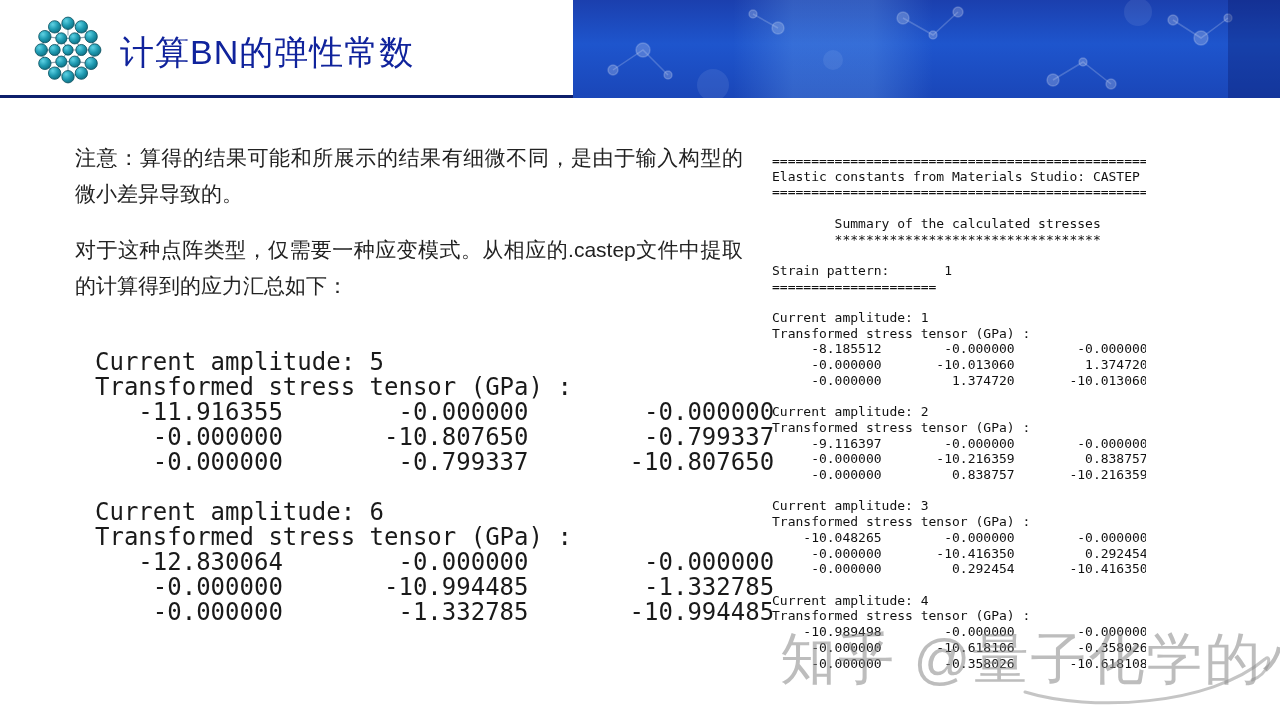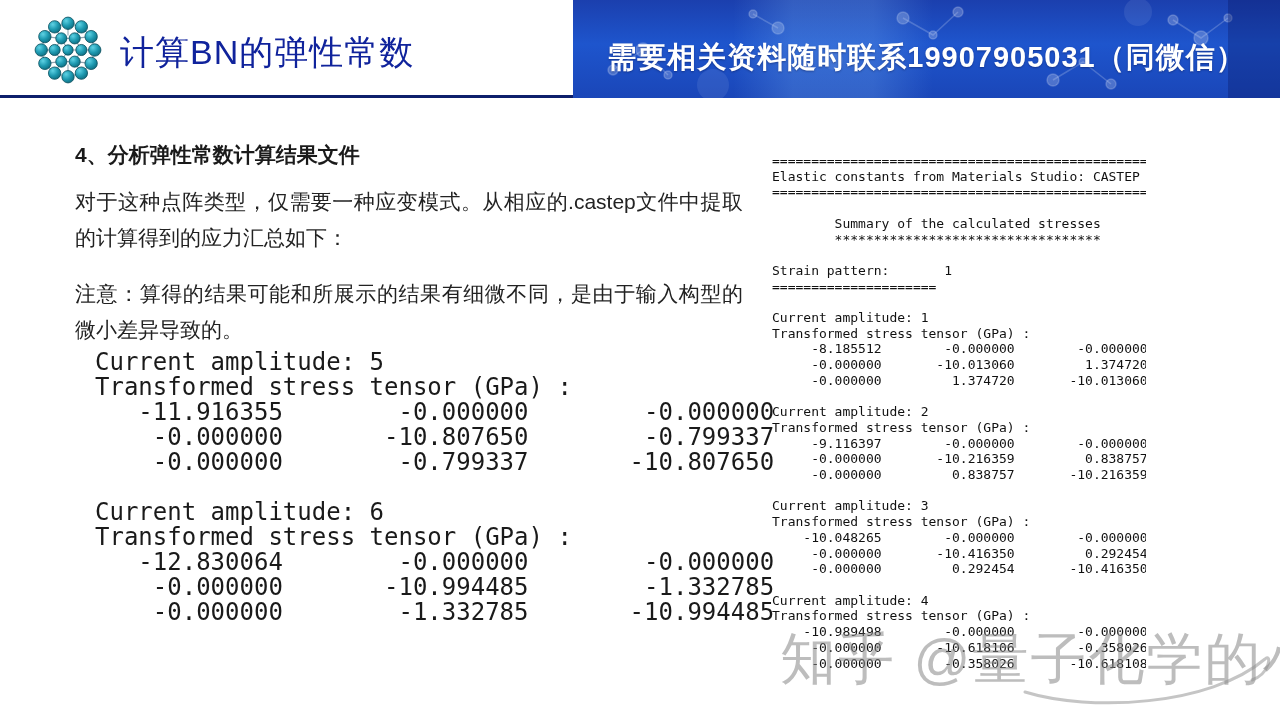--- a/index.html
+++ b/index.html
@@ -144,29 +144,27 @@
           <path d="M180,14 205,28" fill="none"></path>
         </g>
         <g fill="rgba(255,255,255,0.10)">
           <circle cx="140" cy="85" r="16"></circle>
             <circle cx="565" cy="12" r="14"></circle>
             <circle cx="260" cy="60" r="10"></circle>
         </g>
       </svg>
       <div class="banner-lightband"></div>
       <div class="banner-darkedge"></div>
-      <div class="banner-text">需要相关资料随时联系19907905031（同微信）</div>
     </div>
     <div class="header-underline"></div>
   </div>
 
   <div class="main-col">
-    <h2 class="section-title">4、分析弹性常数计算结果文件</h2>
+    <p class="para">注意：算得的结果可能和所展示的结果有细微不同，是由于输入构型的微小差异导致的。</p>
     <p class="para">对于这种点阵类型，仅需要一种应变模式。从相应的.castep文件中提取的计算得到的应力汇总如下：</p>
-    <p class="para">注意：算得的结果可能和所展示的结果有细微不同，是由于输入构型的微小差异导致的。</p>
   </div>
 
   <pre class="console-left">Current amplitude: 5
 Transformed stress tensor (GPa) :
    -11.916355        -0.000000        -0.000000
     -0.000000       -10.807650        -0.799337
     -0.000000        -0.799337       -10.807650
 
 Current amplitude: 6
 Transformed stress tensor (GPa) :

